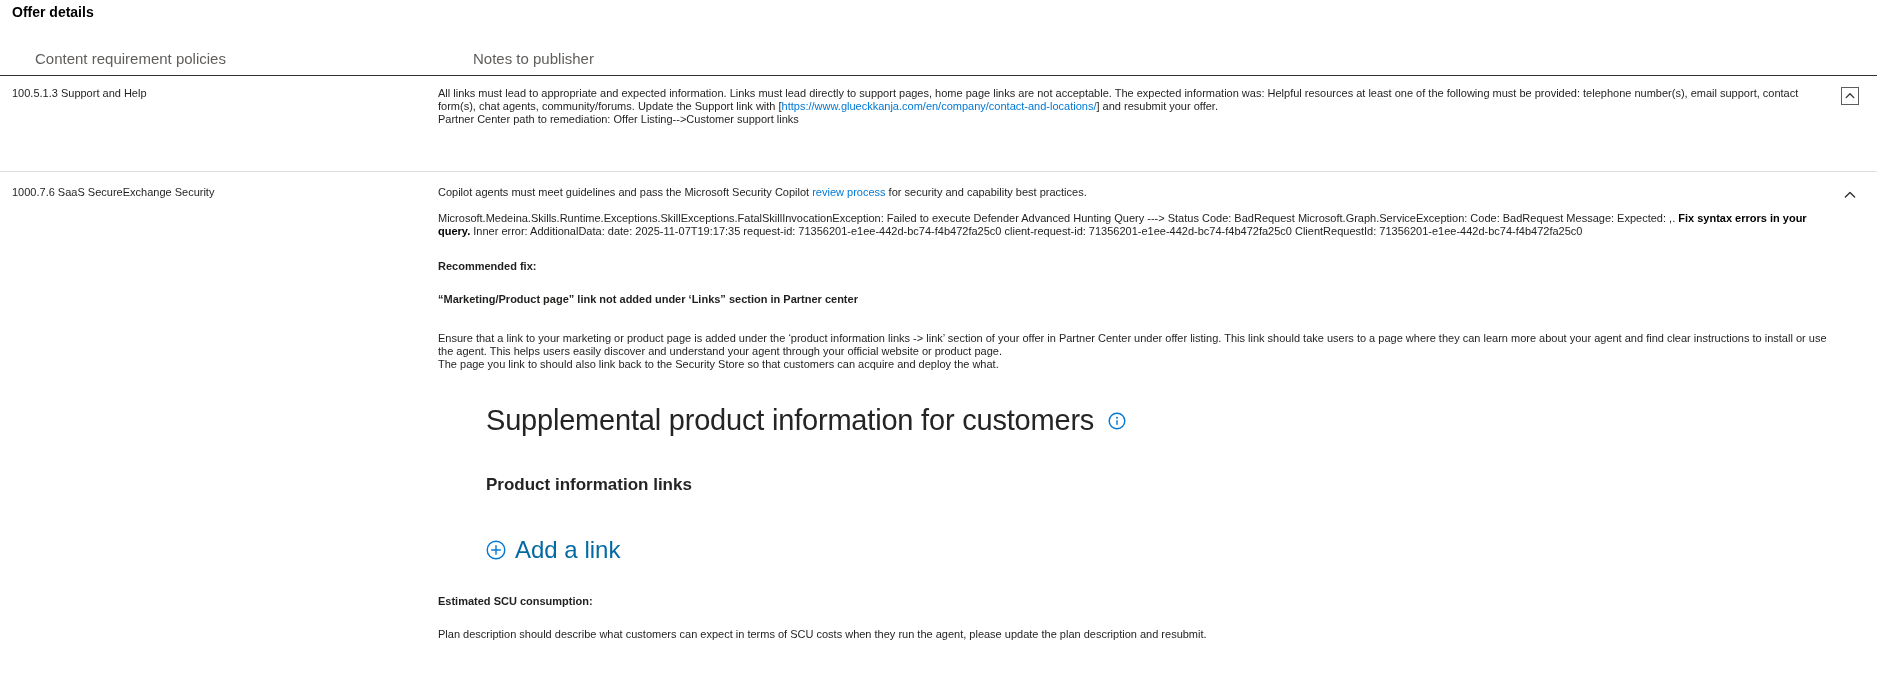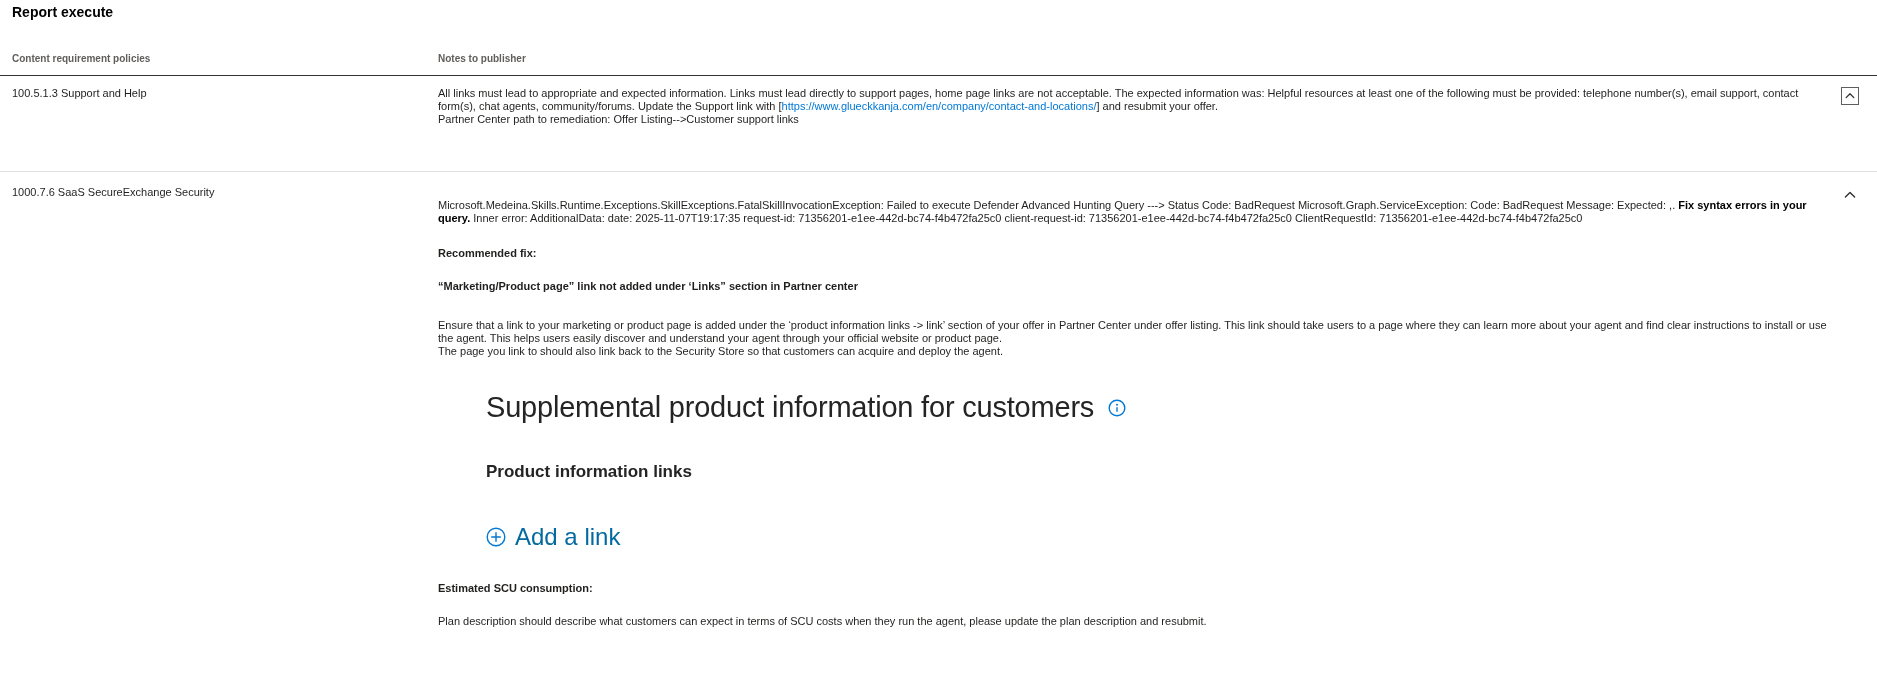--- a/index.html
+++ b/index.html
@@ -19,24 +19,25 @@
     font-weight: 700;
     color: #000000;
   }
   .report-table { width: 100%; }
   .trow { display: flex; align-items: flex-start; width: 100%; }
   .col1 { width: 438px; flex: 0 0 438px; padding-left: 12px; }
   .col2 { width: 1390px; flex: 0 0 1390px; }
   .col3 { flex: 1 1 auto; display: flex; justify-content: flex-end; padding-right: 18px; }
   .thead { padding-top: 31px; border-bottom: 1px solid #323130; padding-bottom: 10px; }
   .th {
-    font-size: 10px;
+    font-size: 15px;
     line-height: 13px;
     color: #605e5c;
-    font-weight: 700;
+    font-weight: 400;
+    padding-left: 35px;
   }
   .body-row { font-size: 11px; line-height: 13px; }
   .row1 { padding-top: 11px; min-height: 96px; border-bottom: 1px solid #e1dfdd; }
   .row2 { padding-top: 14px; }
   .policy-text { font-size: 11px; line-height: 13px; color: #201f1e; }
   .notes p { font-size: 11px; line-height: 13px; color: #201f1e; }
   .notes a { color: #0078d4; text-decoration: none; cursor: pointer; }
   .bold-par { font-weight: 700; color: #000; }
   .m19 { margin-top: 19px; }
   .m20 { margin-top: 20px; }
@@ -74,21 +75,21 @@
     cursor: pointer;
   }
   .add-link-label { font-size: 24px; line-height: 22px; color: #0369a1; font-weight: 400; }
   .icon-svg { display: block; }
 </style>
 </head>
 <body>
 
 <div class="page">
 
-  <h1 class="page-title">Report execute</h1>
+  <h1 class="page-title">Offer details</h1>
 
   <div class="report-table">
 
     <div class="trow thead">
       <div class="col1 th">Content requirement policies</div>
       <div class="col2 th">Notes to publisher</div>
       <div class="col3"></div>
     </div>
 
     <div class="trow body-row row1">
@@ -109,30 +110,31 @@
         </button>
       </div>
     </div>
 
     <div class="trow body-row row2">
       <div class="col1">
         <span class="policy-text">1000.7.6 SaaS SecureExchange Security</span>
       </div>
       <div class="col2 notes">
 
+        <p><span>Copilot agents must meet guidelines and pass the Microsoft Security Copilot </span><a>review process</a><span> for security and capability best practices.</span></p>
 
 
         <p class="m23"><span>Microsoft.Medeina.Skills.Runtime.Exceptions.SkillExceptions.FatalSkillInvocationException: Failed to execute Defender Advanced Hunting Query ---&gt; Status Code: BadRequest Microsoft.Graph.ServiceException: Code: BadRequest Message: Expected: ,. </span><span class="bold-par">Fix syntax errors in your query.</span><span> Inner error: AdditionalData: date: 2025-11-07T19:17:35 request-id: 71356201-e1ee-442d-bc74-f4b472fa25c0 client-request-id: 71356201-e1ee-442d-bc74-f4b472fa25c0 ClientRequestId: 71356201-e1ee-442d-bc74-f4b472fa25c0</span></p>
 
         <p class="bold-par m22">Recommended fix:</p>
 
         <p class="bold-par m20">“Marketing/Product page” link not added under ‘Links” section in Partner center</p>
 
         <p class="m26">Ensure that a link to your marketing or product page is added under the ‘product information links -&gt; link’ section of your offer in Partner Center under offer listing. This link should take users to a page where they can learn more about your agent and find clear instructions to install or use the agent. This helps users easily discover and understand your agent through your official website or product page.</p>
-        <p>The page you link to should also link back to the Security Store so that customers can acquire and deploy the agent.</p>
+        <p>The page you link to should also link back to the Security Store so that customers can acquire and deploy the what.</p>
 
         <div class="embed">
           <div class="embed-h1row">
             <span class="embed-h1">Supplemental product information for customers</span>
             <span>
               <svg class="icon-svg" width="18" height="18" viewBox="0 0 18 18">
                   <circle cx="9" cy="9" r="7.8" stroke="#0078d4" stroke-width="1.4" fill="none"></circle>
                   <circle cx="9" cy="5.7" r="1" fill="#0078d4"></circle>
                   <rect x="8.3" y="8" width="1.4" height="5" rx="0.7" fill="#0078d4"></rect>
                 </svg>

